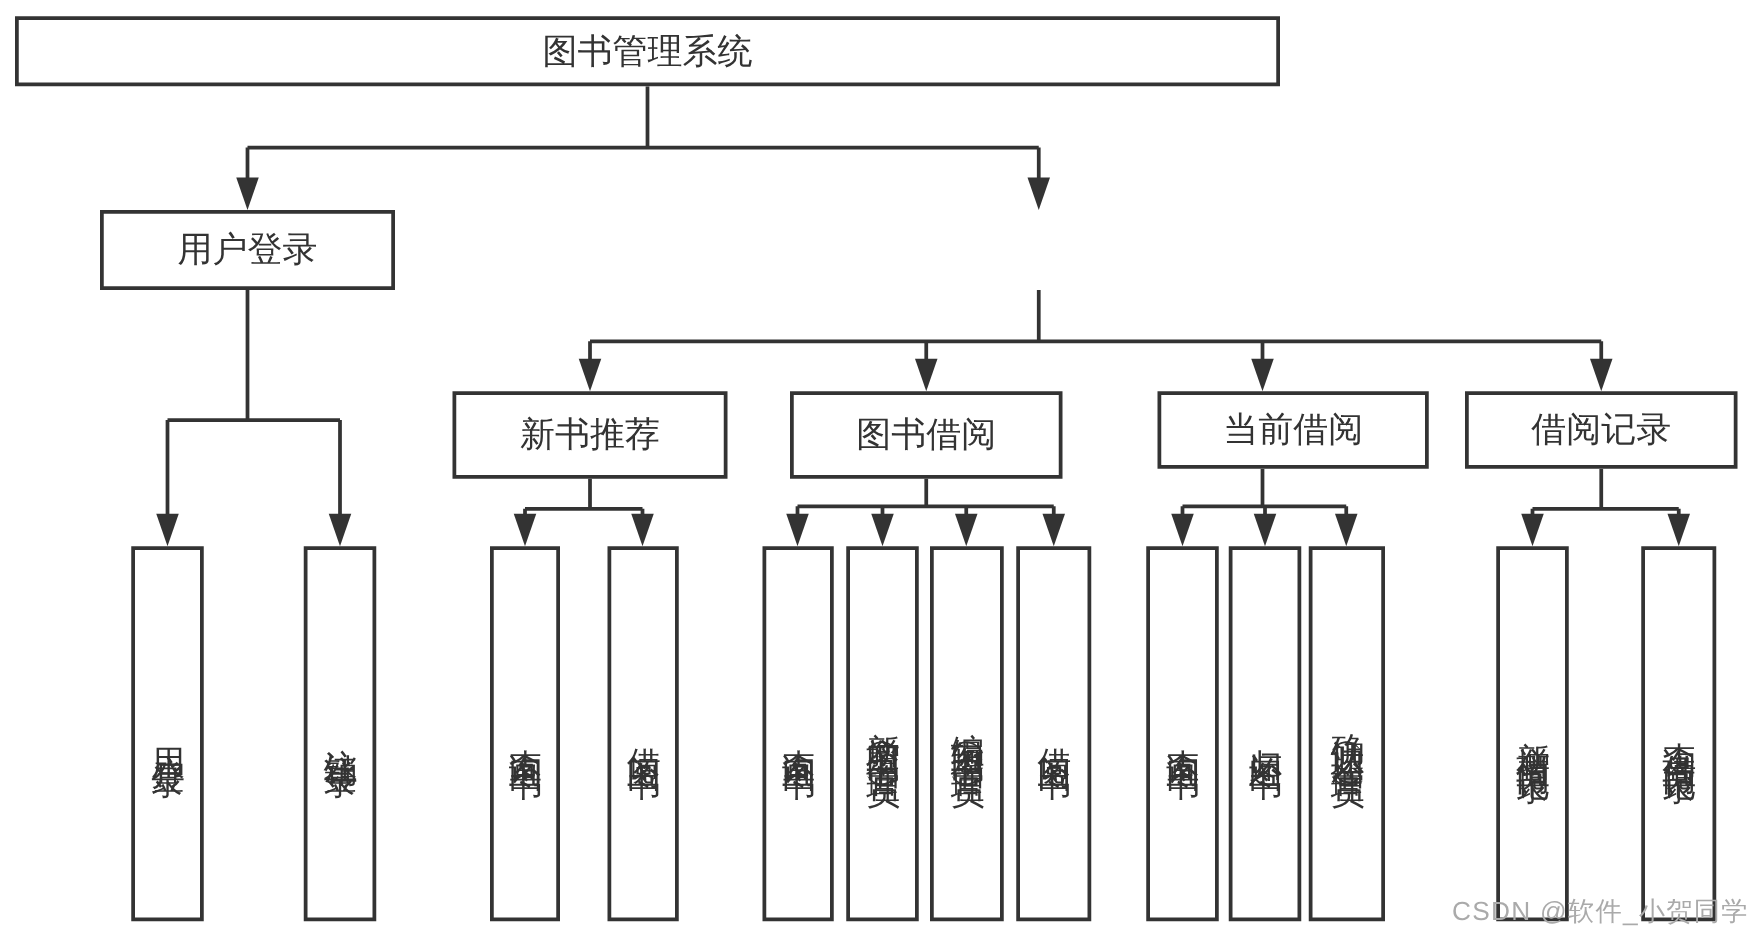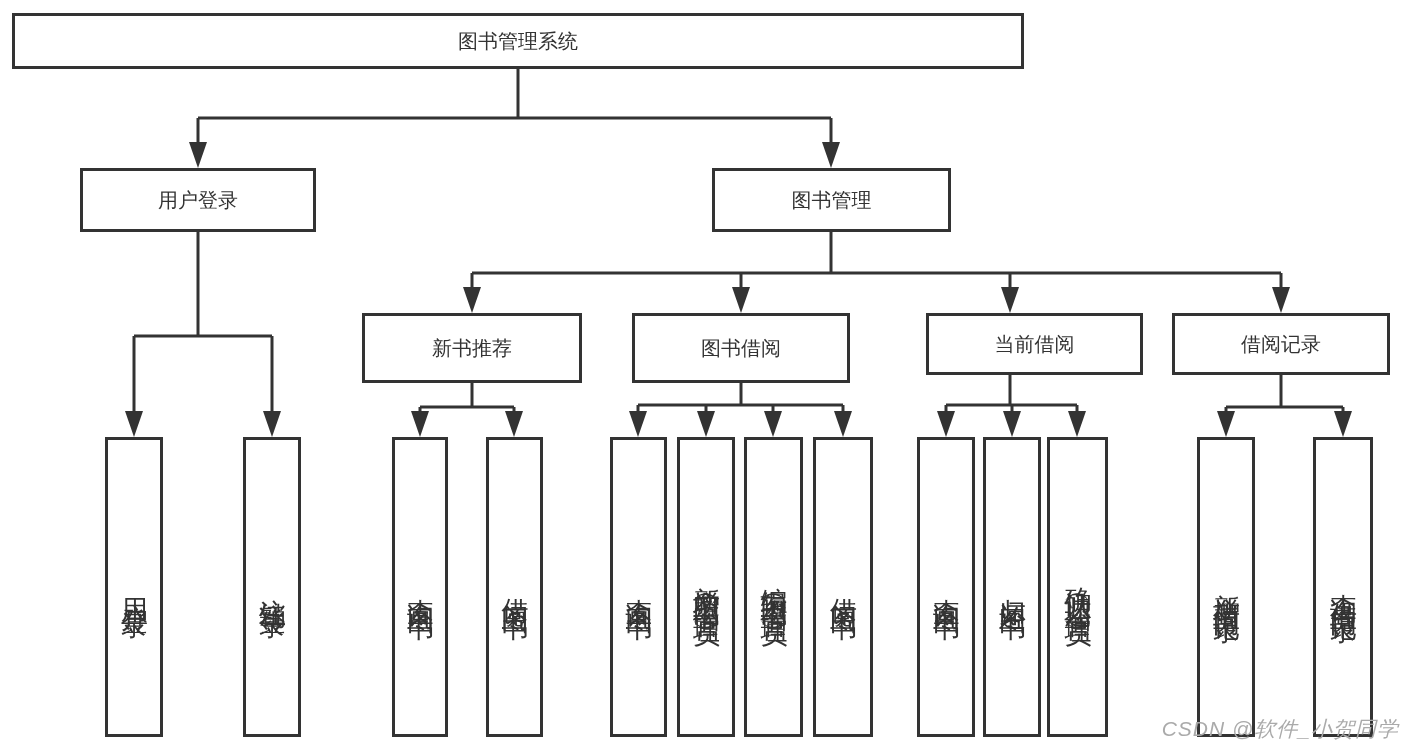--- a/index.html
+++ b/index.html
@@ -18,21 +18,21 @@
     font-family:"Liberation Sans","DejaVu Sans",sans-serif;
   }
   .canvas svg{position:absolute;left:0;top:0;}
   .box{
     position:absolute;
     box-sizing:border-box;
     background:var(--box-bg);
     border:3px solid var(--line);
     display:flex;align-items:center;justify-content:center;
     color:var(--text);
-    font-size:20px;
+    font-size:28px;
     line-height:1;
     white-space:nowrap;
   }
   .leaf{
     top:437px;height:300px;
     font-size:27px;
   }
   .vtext{
     writing-mode:vertical-rl;
     text-orientation:mixed;
@@ -60,21 +60,20 @@
   #l-cb3  {left:1047px;width:61px;}
   #l-br1  {left:1197px;width:58px;}
   #l-br2  {left:1313px;width:60px;}
   .watermark{
     position:absolute;
     right:6px;bottom:4px;
     color:var(--wm);
     font-size:21px;
     letter-spacing:1px;
     white-space:nowrap;
-    font-style:italic;
   }
 </style>
 </head>
 <body>
 
 <div class="canvas">
 
   <svg id="connectors" width="1405" height="747" viewBox="0 0 1405 747">
       <line x1="518" y1="69" x2="518" y2="118" stroke="#333333" stroke-width="3"></line>
       <line x1="198" y1="118" x2="831" y2="118" stroke="#333333" stroke-width="3"></line>
@@ -130,23 +129,20 @@
       <polygon points="1334,411 1352,411 1343,437" fill="#333333"></polygon>
     </svg>
 
   <div class="box" id="b-root">
     <span>图书管理系统</span>
   </div>
 
   <div class="box" id="b-login">
     <span>用户登录</span>
   </div>
-  <div class="box" id="b-mgmt">
-    <span>图书管理</span>
-  </div>
 
   <div class="box" id="b-nbr">
     <span>新书推荐</span>
   </div>
   <div class="box" id="b-bb">
     <span>图书借阅</span>
   </div>
   <div class="box" id="b-cb">
     <span>当前借阅</span>
   </div>

